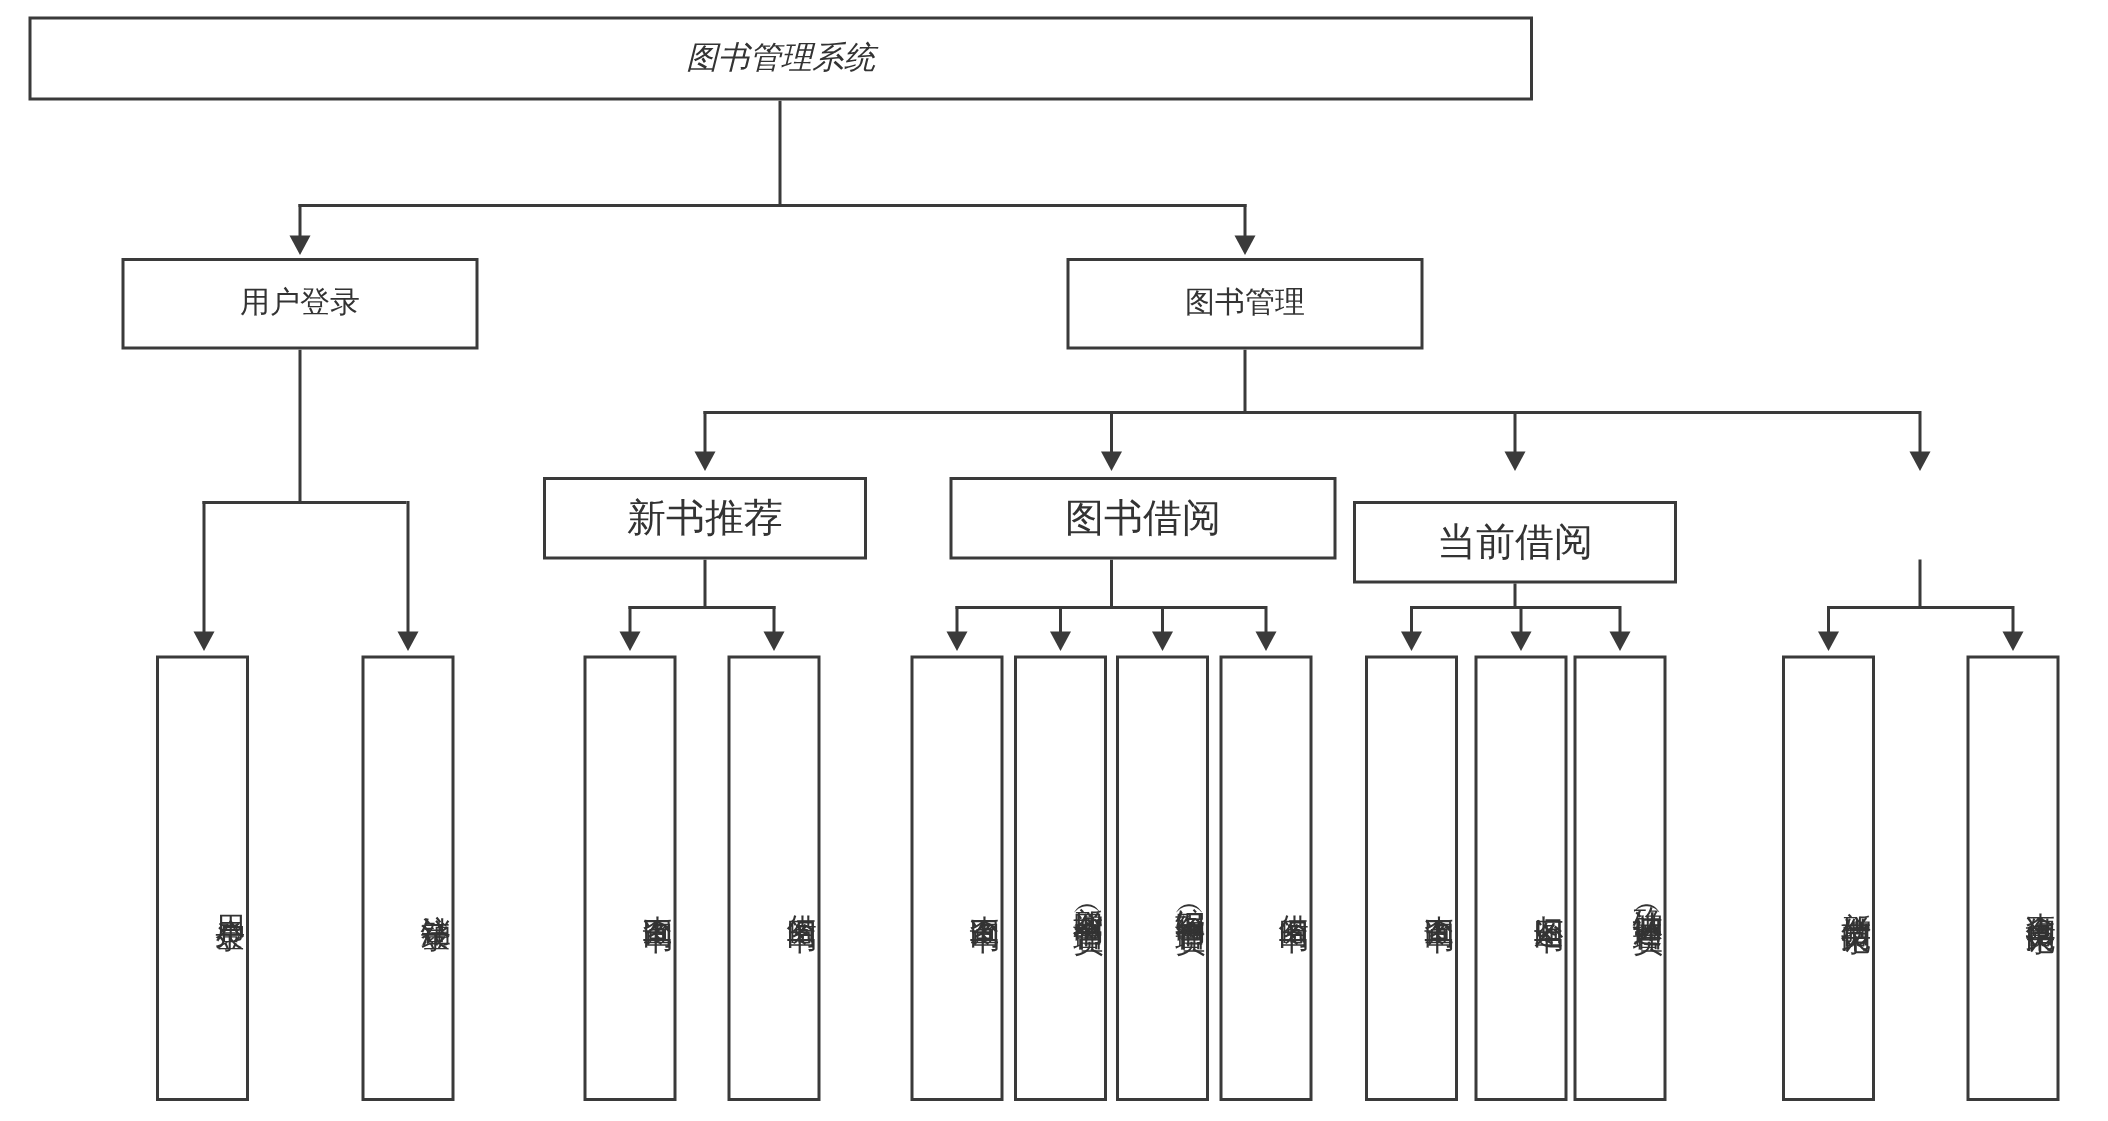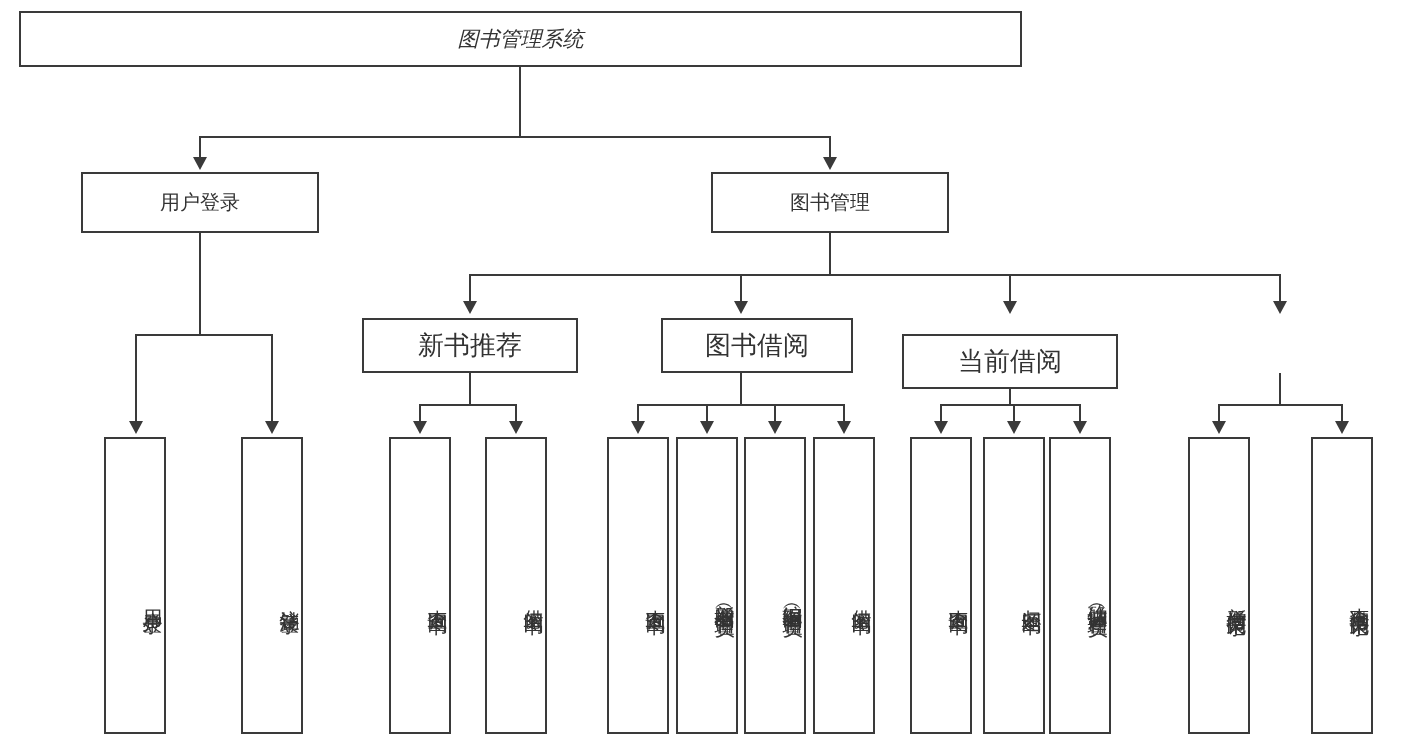--- a/index.html
+++ b/index.html
@@ -148,21 +148,21 @@
   <div class="node lvl2" style="left:81px; top:172px; width:238px; height:61px;">
     <span class="lbl">用户登录</span>
   </div>
   <div class="node lvl2" style="left:711px; top:172px; width:238px; height:61px;justify-content:center;">
     <span class="lbl">图书管理</span>
   </div>
 
   <div class="node lvl3" style="left:362px; top:318px; width:216px; height:55px;">
     <span class="lbl">新书推荐</span>
   </div>
-  <div class="node lvl3" style="left:633px; top:318px; width:192px; height:55px;margin-left:28px;">
+  <div class="node lvl3" style="left:633px; top:318px; width:258px; height:55px;">
     <span class="lbl">图书借阅</span>
   </div>
   <div class="node lvl3" style="left:902px; top:318px; width:216px; height:55px;margin-top:16px;">
     <span class="lbl">当前借阅</span>
   </div>
 
   <div class="node leaf" style="left:104px; top:437px; width:62px; height:297px;">
     <span class="lbl">用户登录</span>
   </div>
   <div class="node leaf" style="left:241px; top:437px; width:62px; height:297px;">

